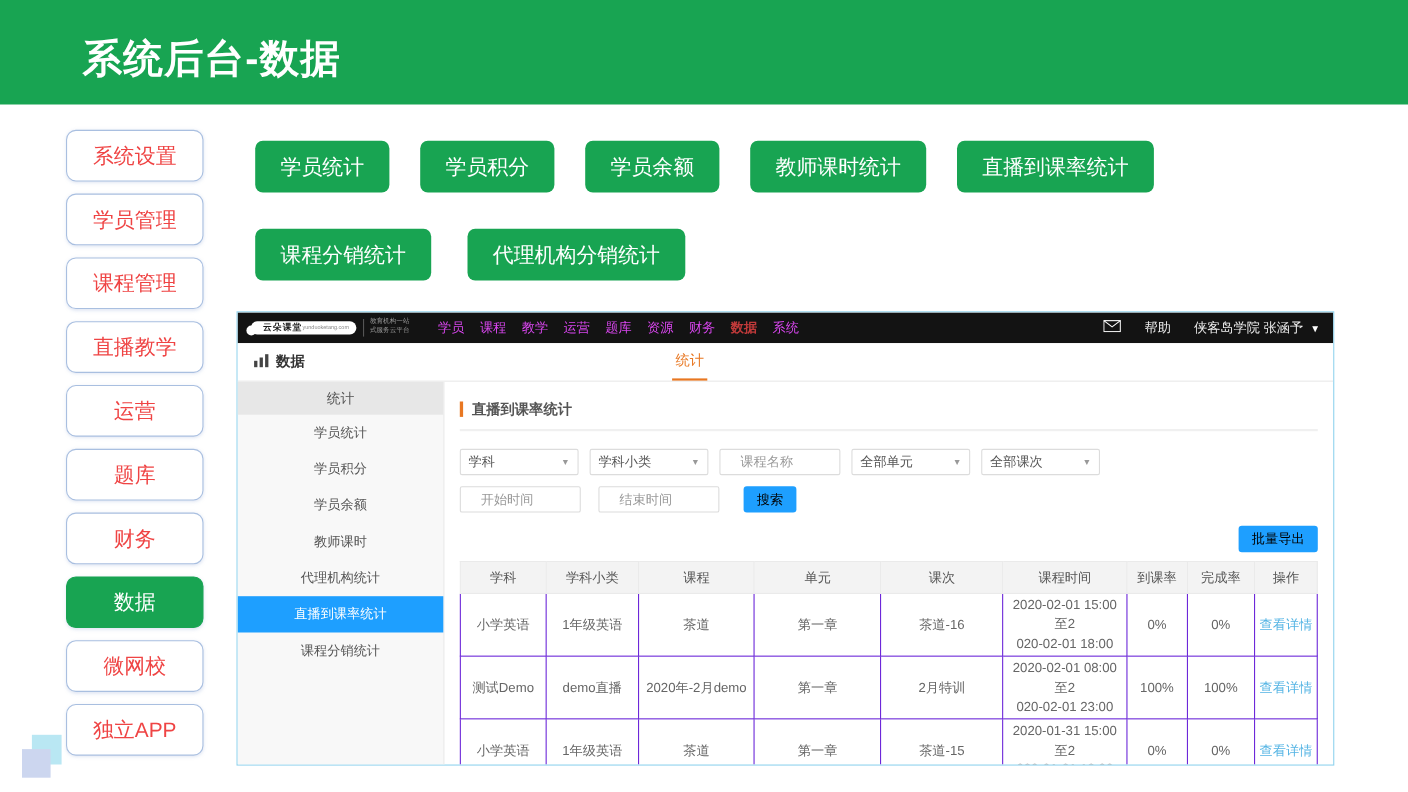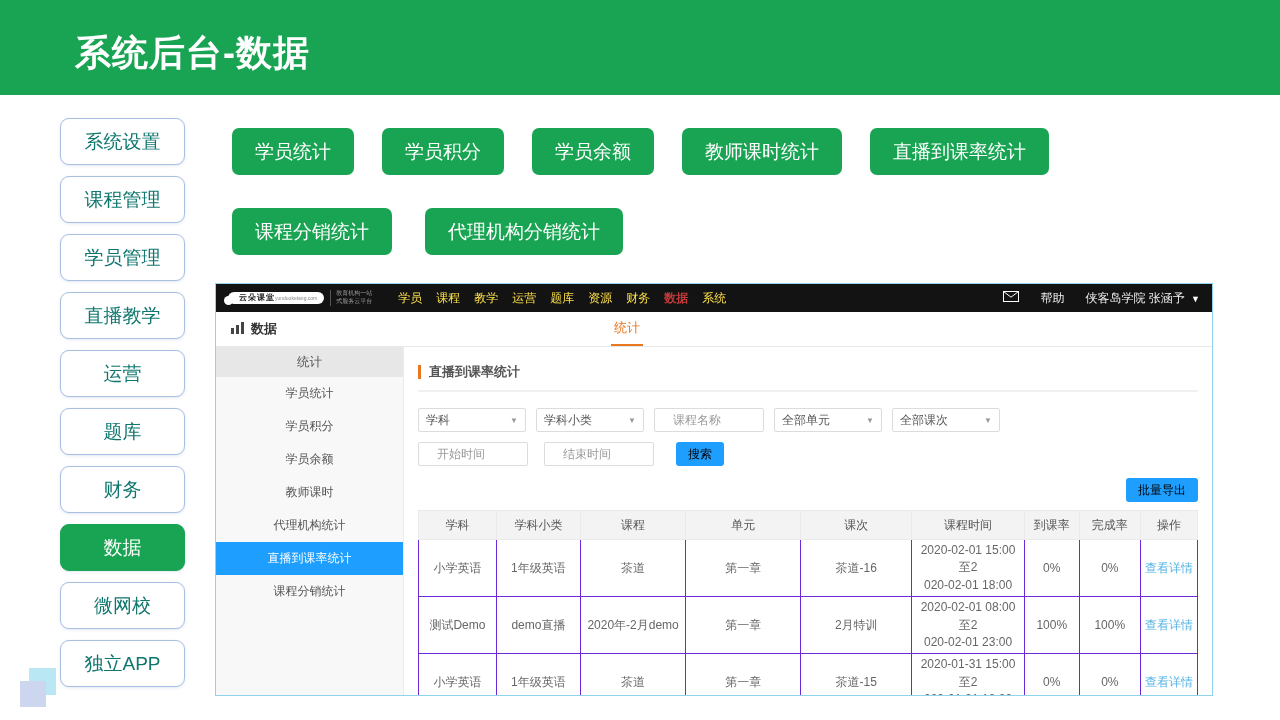--- a/index.html
+++ b/index.html
@@ -10,21 +10,21 @@
   .banner { position:absolute; left:0; top:0; width:1280px; height:95px; background:#18a452; }
   .banner h1 { color:#fff; font-size:36px; font-weight:bold; padding:29px 0 0 75px; letter-spacing:1px; }
 
   
   .deco { position:absolute; }
   .deco-cyan { left:29px; top:668px; width:27px; height:27px; background:#b9e7f3; }
   .deco-lav  { left:20px; top:681px; width:26px; height:26px; background:#ccd6ef; }
 
   
   .sidebar { position:absolute; left:60px; top:118px; width:125px; display:flex; flex-direction:column; gap:11px; }
-  .sb-btn { height:47px; background:#fff; border:1px solid #a9bfe0; border-radius:9px; font-size:19px; color:#0f766e;
+  .sb-btn { height:47px; background:#fff; border:1px solid #a9bfe0; border-radius:9px; font-size:19px; color:#ef4444;
             display:flex; align-items:center; justify-content:center; cursor:pointer;
             box-shadow:0 1px 3px rgba(140,165,210,.25); font-family:inherit; }
   .sb-btn.active { background:#18a452; border-color:#18a452; color:#fff; }
 
   
   .quick-row { position:absolute; left:232px; display:flex; }
   .quick-row.r1 { top:128px; gap:28px; }
   .quick-row.r2 { top:208px; gap:33px; }
   .q-btn { height:47px; padding:0 23px; background:#18a452; border:none; border-radius:7px; color:#fff; font-size:19px;
            display:flex; align-items:center; justify-content:center; cursor:pointer; font-family:inherit; }
@@ -36,21 +36,21 @@
   
   .pnav { height:28px; background:#131313; display:flex; align-items:center; padding:0 12px; color:#fff; }
   .logo-wrap { display:flex; align-items:center; }
   .cloud { position:relative; background:#ffffff; border-radius:8px; padding:1px 7px 1px 11px; display:flex; align-items:center; }
   .cloud::before { content:""; position:absolute; left:-4px; top:4px; width:9px; height:9px; background:#fff; border-radius:50%; }
   .cloud-main { font-size:8px; font-weight:bold; color:#1a1a1a; line-height:1.2; letter-spacing:1px; white-space:nowrap; }
   .cloud-sub { font-size:5px; color:#888; line-height:1; white-space:nowrap; }
   .logo-tag { margin-left:6px; padding-left:5px; border-left:1px solid #555; display:flex; flex-direction:column; }
   .logo-tag span { font-size:6px; color:#9a9a9a; line-height:1.3; white-space:nowrap; }
   .pnav-items { display:flex; gap:14px; margin-left:26px; }
-  .pnav-item { font-size:12px; color:#fde047; cursor:pointer; white-space:nowrap; }
+  .pnav-item { font-size:12px; color:#d946ef; cursor:pointer; white-space:nowrap; }
   .pnav-item.red { color:#c03a3a; font-weight:bold; }
   .pnav-right { margin-left:auto; display:flex; align-items:center; gap:21px; }
   .pnav-help { font-size:12px; color:#eee; cursor:pointer; }
   .pnav-account { font-size:12px; color:#eee; cursor:pointer; white-space:nowrap; }
   .caret-down { font-size:9px; color:#fff; margin-left:3px; }
 
   
   .psub { height:35px; border-bottom:1px solid #e8e8e8; display:flex; align-items:center; padding:0 14px; position:relative; background:#fff; }
   .psub-module { display:flex; align-items:center; gap:6px; font-size:13px; color:#333; font-weight:bold; }
   .psub-tab { position:absolute; left:395px; top:0; height:100%; display:flex; align-items:center; padding:0 3px;
@@ -94,22 +94,22 @@
 
 <header class="banner">
   <h1>系统后台-数据</h1>
 </header>
 
 <div class="deco deco-cyan"></div>
 <div class="deco deco-lav"></div>
 
 <nav class="sidebar">
   <button class="sb-btn">系统设置</button>
+  <button class="sb-btn">学员管理</button>
   <button class="sb-btn">课程管理</button>
-  <button class="sb-btn">学员管理</button>
   <button class="sb-btn">直播教学</button>
   <button class="sb-btn">运营</button>
   <button class="sb-btn">题库</button>
   <button class="sb-btn">财务</button>
   <button class="sb-btn active">数据</button>
   <button class="sb-btn">微网校</button>
   <button class="sb-btn">独立APP</button>
 </nav>
 
 <div class="quick-row r1">

